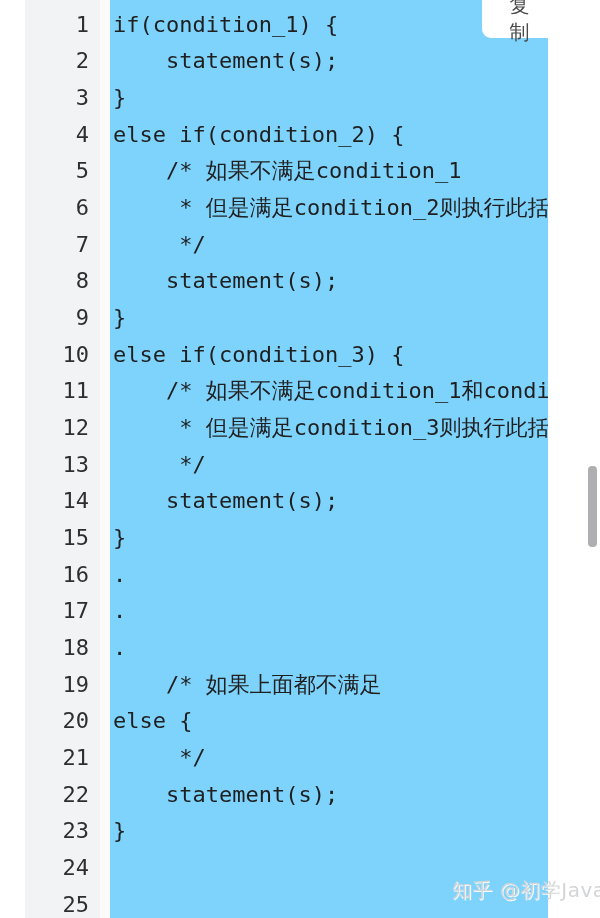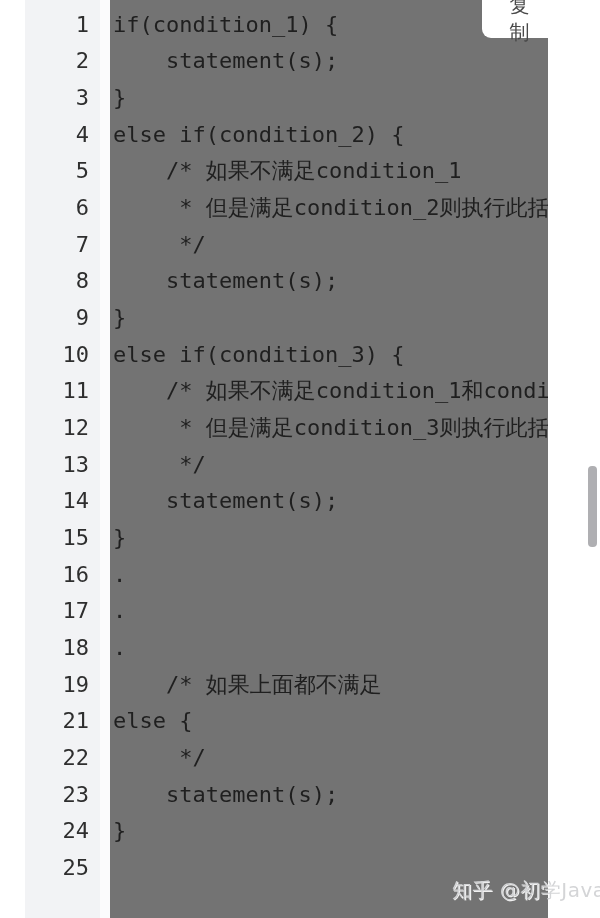--- a/index.html
+++ b/index.html
@@ -38,21 +38,21 @@
     color: #2e2e2e;
     white-space: pre;
   }
   .sep {
     width: 10px;
     flex: none;
     background: #fbfbfc;
   }
   .code {
     flex: 1;
-    background: #737373;
+    background: #7dd3fc;
     box-sizing: border-box;
     padding-top: 6.6px;
     padding-left: 3px;
     overflow: hidden;
   }
   .code .cl {
     height: 36.68px;
     line-height: 36.68px;
     font-size: 22px;
     color: #1f1f1f;
@@ -136,20 +136,21 @@
       <div class="ln">15</div>
 
       <div class="ln">16</div>
 
       <div class="ln">17</div>
 
       <div class="ln">18</div>
 
       <div class="ln">19</div>
 
+      <div class="ln">20</div>
 
       <div class="ln">21</div>
 
       <div class="ln">22</div>
 
       <div class="ln">23</div>
 
       <div class="ln">24</div>
 
       <div class="ln">25</div>

